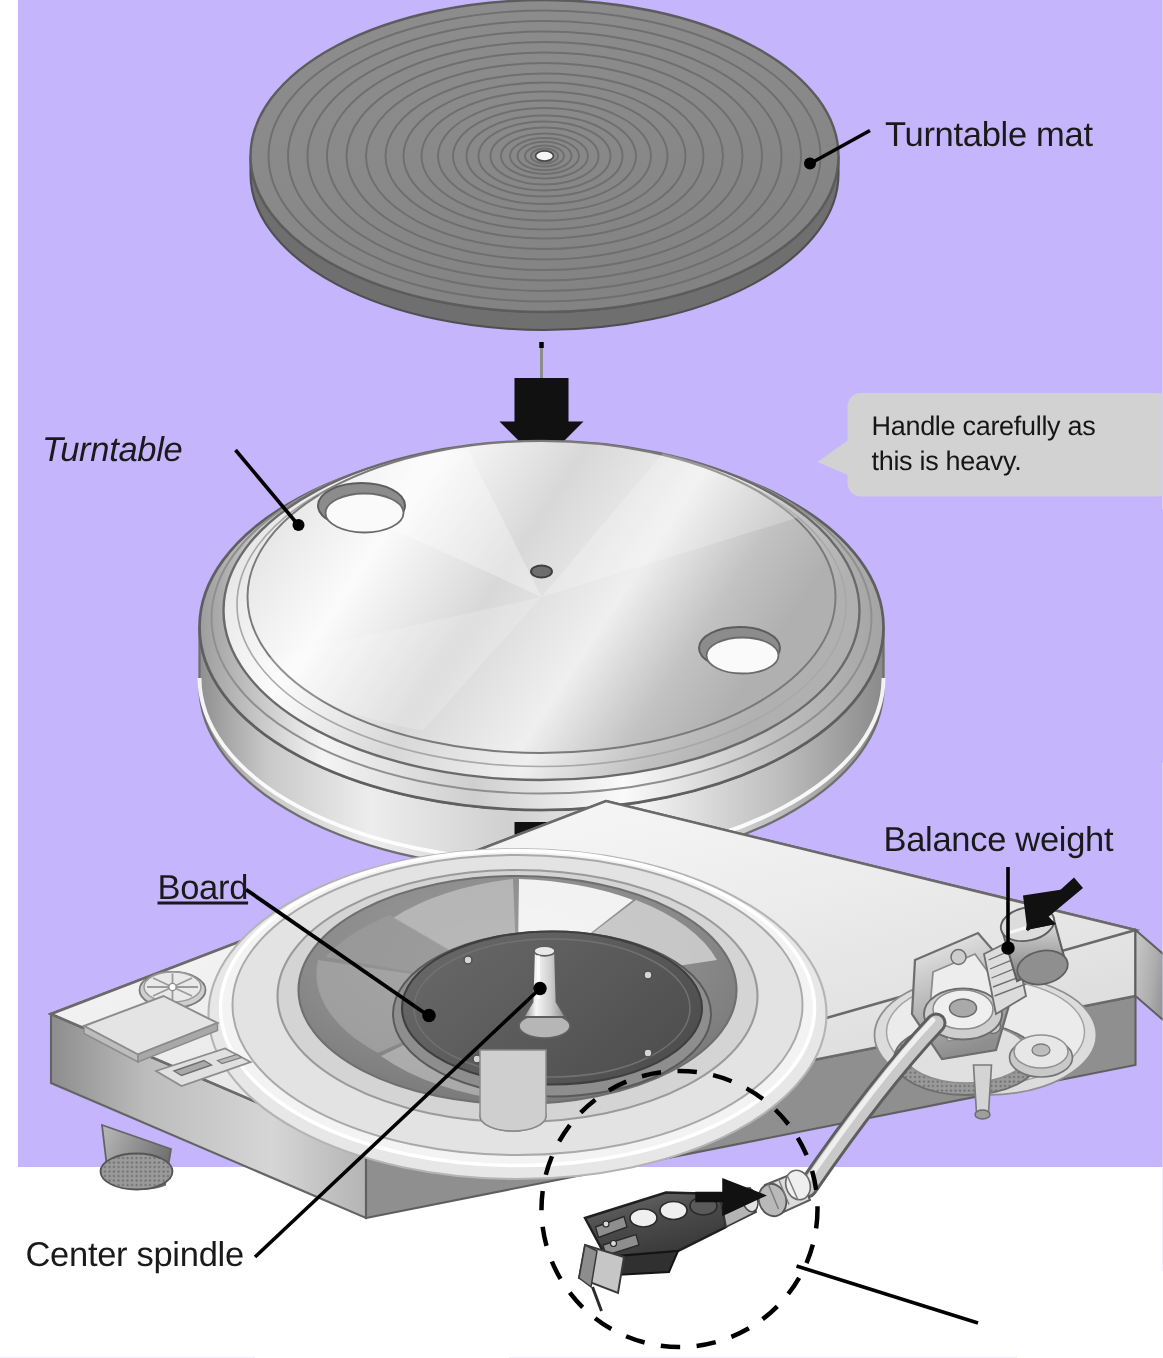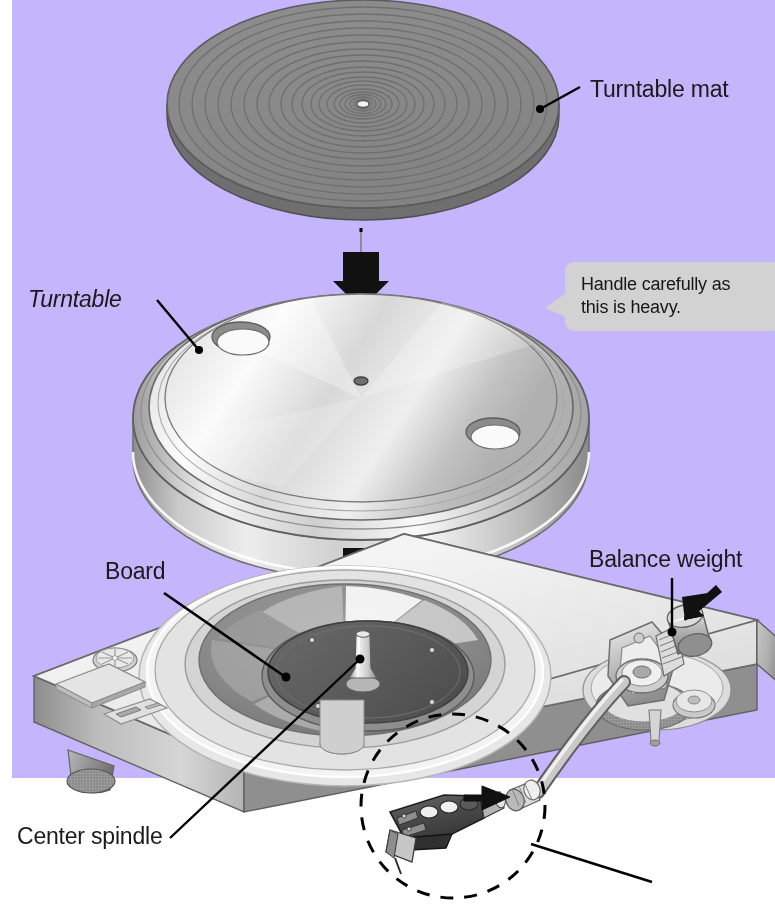--- a/index.html
+++ b/index.html
@@ -417,21 +417,21 @@
     <circle cx="348" cy="659" r="4.5" fill="#000" stroke="none"></circle>
 
     <line x1="519" y1="844" x2="640" y2="882" stroke-width="2.4"></line>
   </g>
 </svg>
 
 <div class="lbl" style="left:578px; top:76px;">Turntable mat</div>
 
 <div class="lbl" style="left:16px; top:286px;font-style:italic;">Turntable</div>
 
-<div class="lbl" style="left:93px; top:558px;">Board</div>
+<div class="lbl" style="left:93px; top:578px;text-decoration:underline;">Board</div>
 
 <div class="lbl" style="left:5px; top:823px;">Center spindle</div>
 
 <div class="lbl" style="left:577px; top:546px;">Balance weight</div>
 
 
 <div style="position:absolute;left:553px;top:262px;width:214px;height:70px;">
   <div class="callout" style="left:0;top:0;width:186px;">Handle carefully as
 this is heavy.</div>
   <svg width="40" height="50" style="position:absolute;left:-22px;top:24px;">

